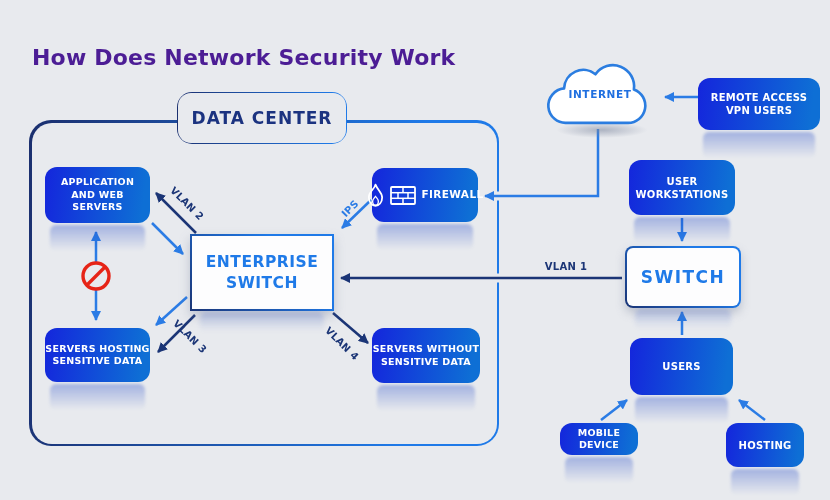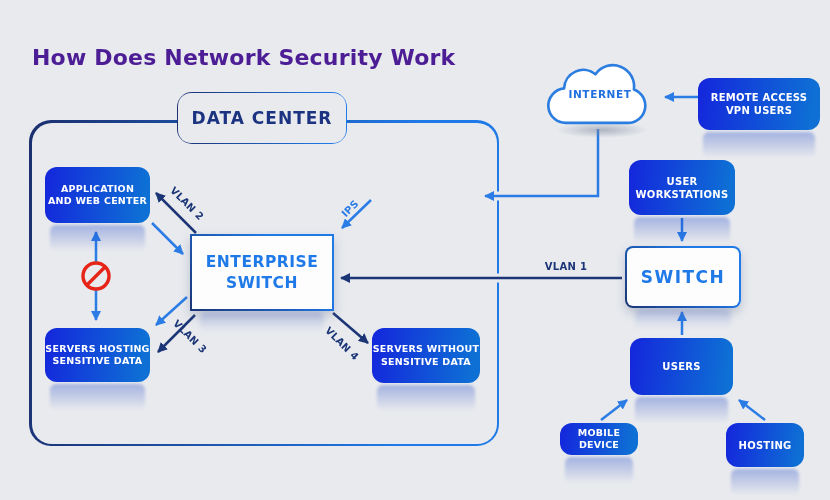--- a/index.html
+++ b/index.html
@@ -112,28 +112,46 @@
   <div class="cloud-shadow"></div>
   <div class="cloud-wrap">
     <svg width="118" height="86" viewBox="0 0 115 85">
       <path d="M25 70 h60 a17 17 0 0 0 6 -33 a21 21 0 0 0 -38 -15 a19 19 0 0 0 -31 14 a16 16 0 0 0 3 34 z" fill="#ffffff" stroke="#2b7de0" stroke-width="2.6" stroke-linejoin="round"></path>
     </svg>
   </div>
   <div class="cloud-text">INTERNET</div>
 
   <div class="gbox" style="left:45px;top:167px;width:105px;height:56px;">
     <span>APPLICATION</span>
-    <span>AND WEB CENTER</span>
+    <span>AND WEB SERVERS</span>
   </div>
 
   <div class="gbox" style="left:45px;top:328px;width:105px;height:54px;">
     <span>SERVERS HOSTING</span>
     <span>SENSITIVE DATA</span>
   </div>
 
+  <div class="gbox" style="left:372px;top:168px;width:106px;height:54px;">
+    <div class="fw-row">
+      <svg width="19" height="25" viewBox="0 0 20 26">
+        <path d="M10 1.5 C9 6.5 3 8.5 3 15 C3 20.3 6.4 23.8 10 23.8 C13.6 23.8 17 20.3 17 15 C17 10 12.5 7.5 10 1.5 Z" fill="none" stroke="#fff" stroke-width="1.9" stroke-linejoin="round"></path>
+        <path d="M7 19 C7 21.6 8.5 23.3 10 23.3 C11.5 23.3 13 21.6 13 19 C13 16.8 11 15.6 10 13.8 C9 15.6 7 16.8 7 19 Z" fill="none" stroke="#fff" stroke-width="1.4" stroke-linejoin="round"></path>
+      </svg>
+      <svg width="26" height="19" viewBox="0 0 26 19">
+        <rect x="1" y="1" width="24" height="17" rx="1" fill="none" stroke="#fff" stroke-width="1.8"></rect>
+        <line x1="1" y1="6.7" x2="25" y2="6.7" stroke="#fff" stroke-width="1.5"></line>
+        <line x1="1" y1="12.3" x2="25" y2="12.3" stroke="#fff" stroke-width="1.5"></line>
+        <line x1="13" y1="1" x2="13" y2="6.7" stroke="#fff" stroke-width="1.5"></line>
+        <line x1="8" y1="6.7" x2="8" y2="12.3" stroke="#fff" stroke-width="1.5"></line>
+        <line x1="18" y1="6.7" x2="18" y2="12.3" stroke="#fff" stroke-width="1.5"></line>
+        <line x1="13" y1="12.3" x2="13" y2="18" stroke="#fff" stroke-width="1.5"></line>
+      </svg>
+      <span class="fw-label">FIREWALL</span>
+    </div>
+  </div>
 
   <div class="gbox" style="left:372px;top:328px;width:108px;height:55px;">
     <span>SERVERS WITHOUT</span>
     <span>SENSITIVE DATA</span>
   </div>
 
   <div class="gbox" style="left:698px;top:78px;width:122px;height:52px;font-size:10px;">
     <span>REMOTE ACCESS</span>
     <span>VPN USERS</span>
   </div>

